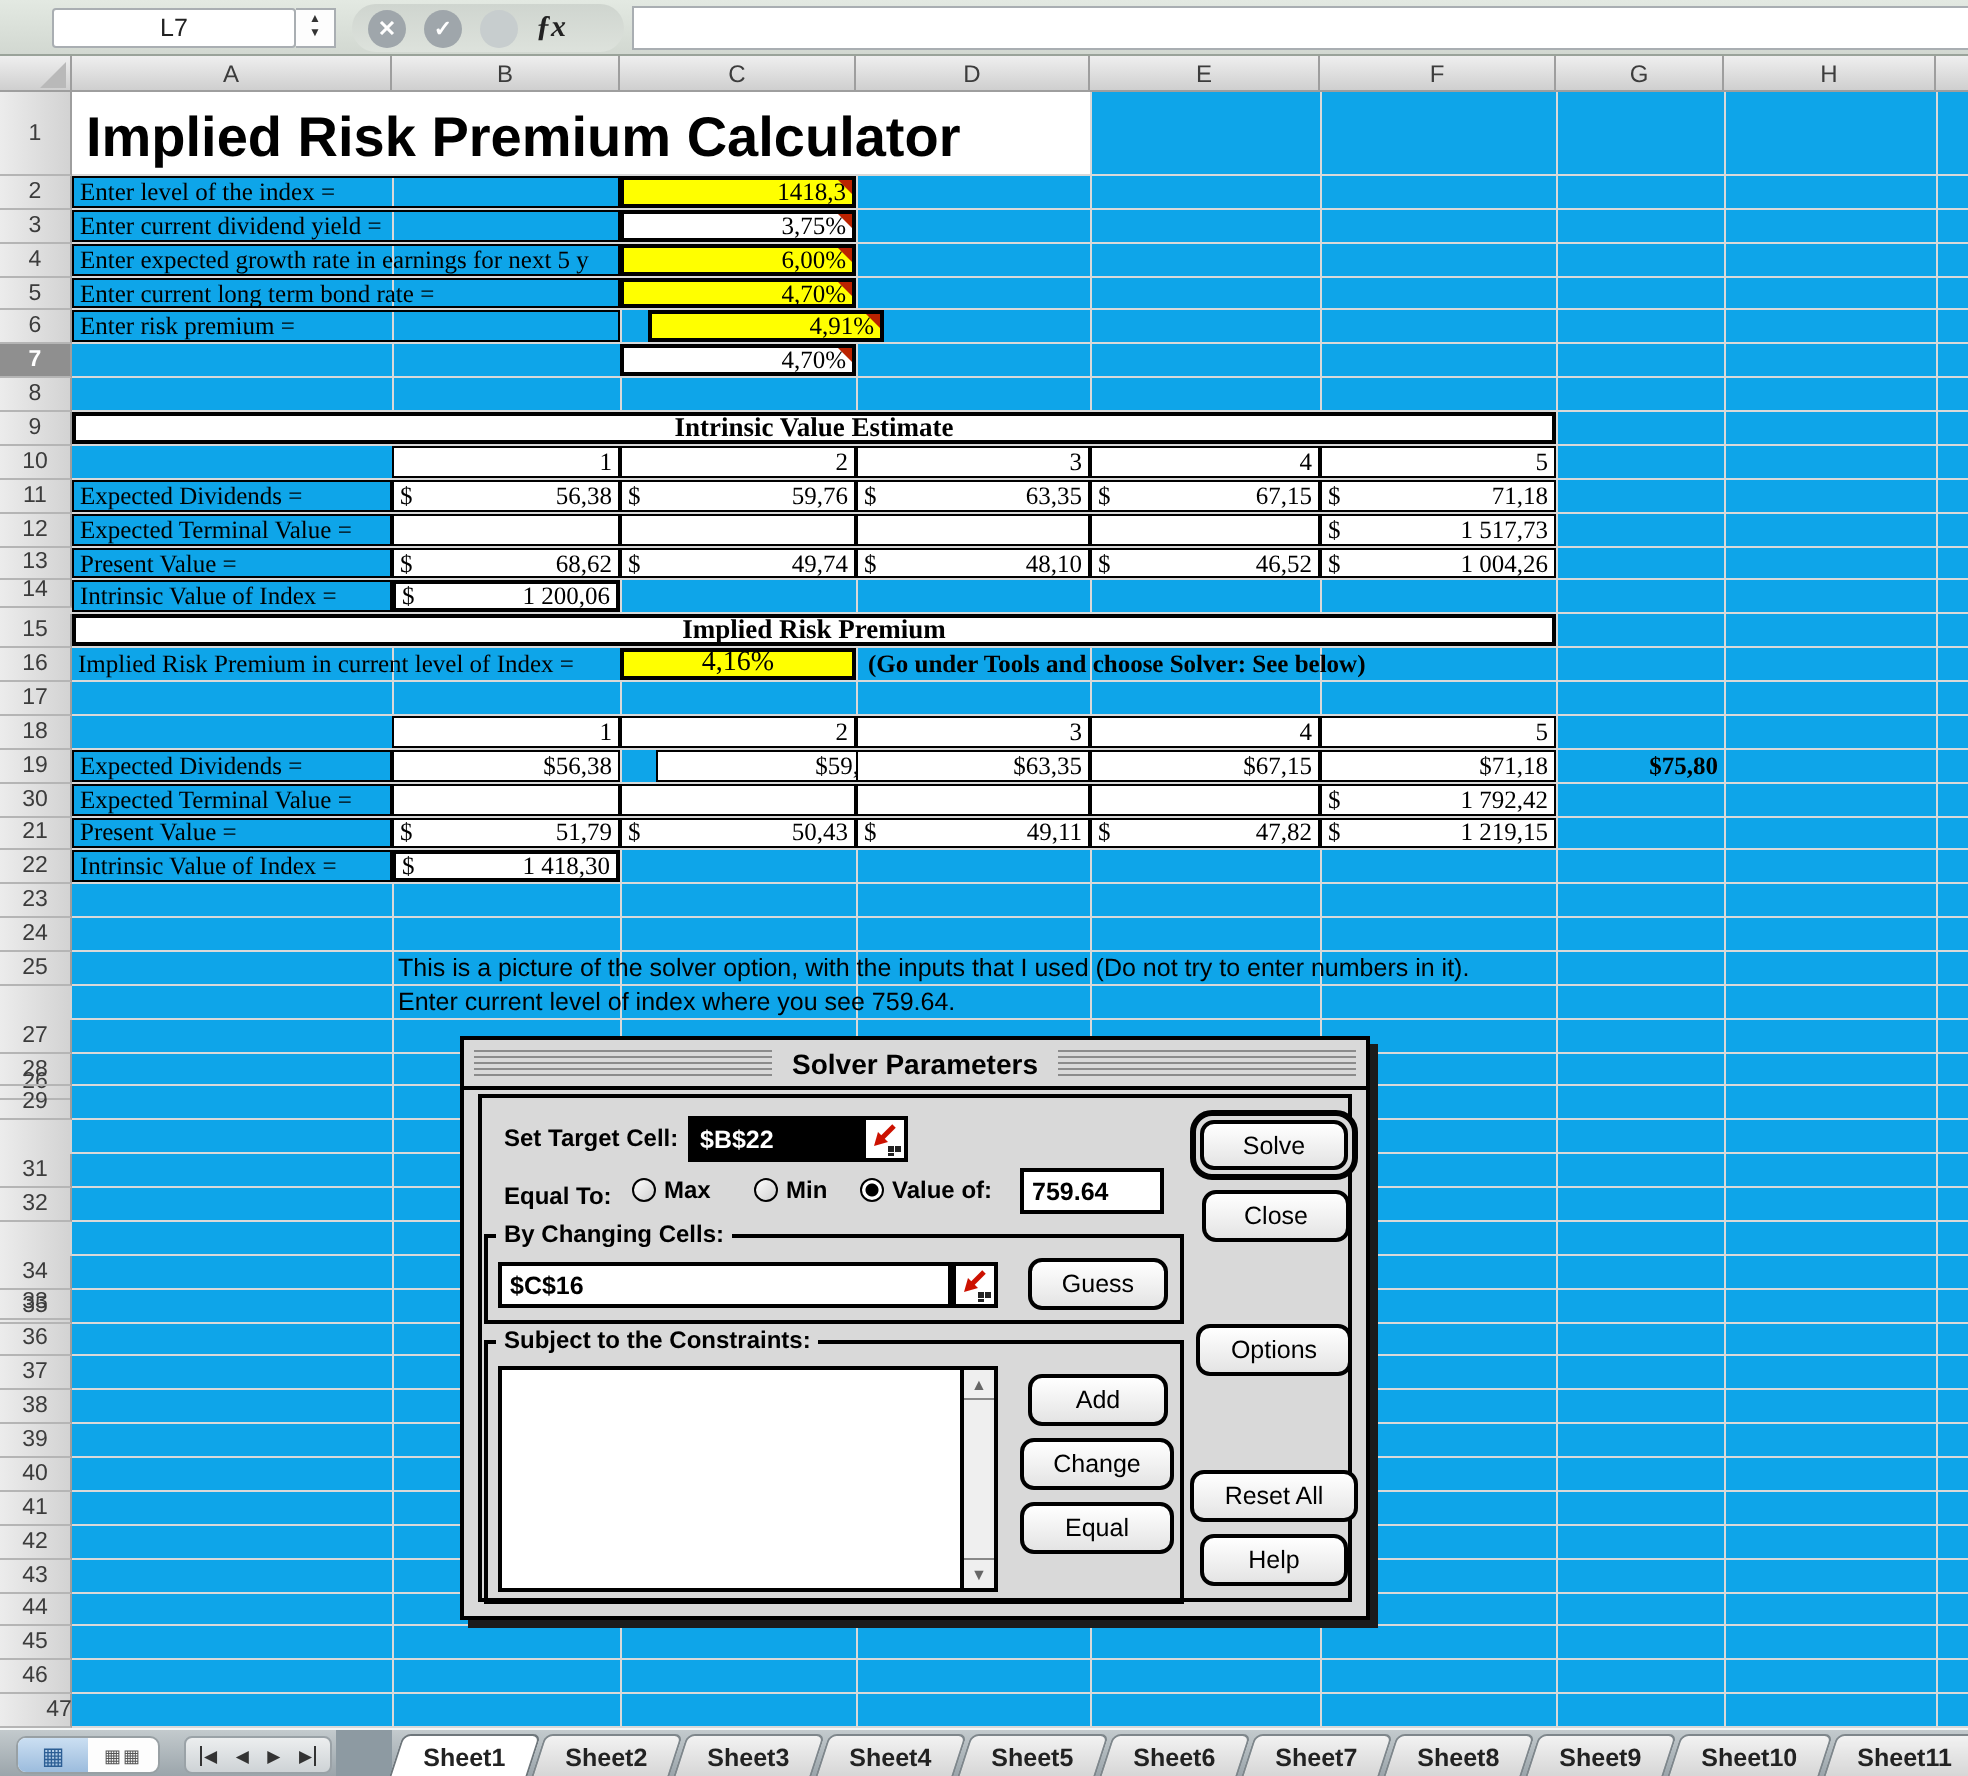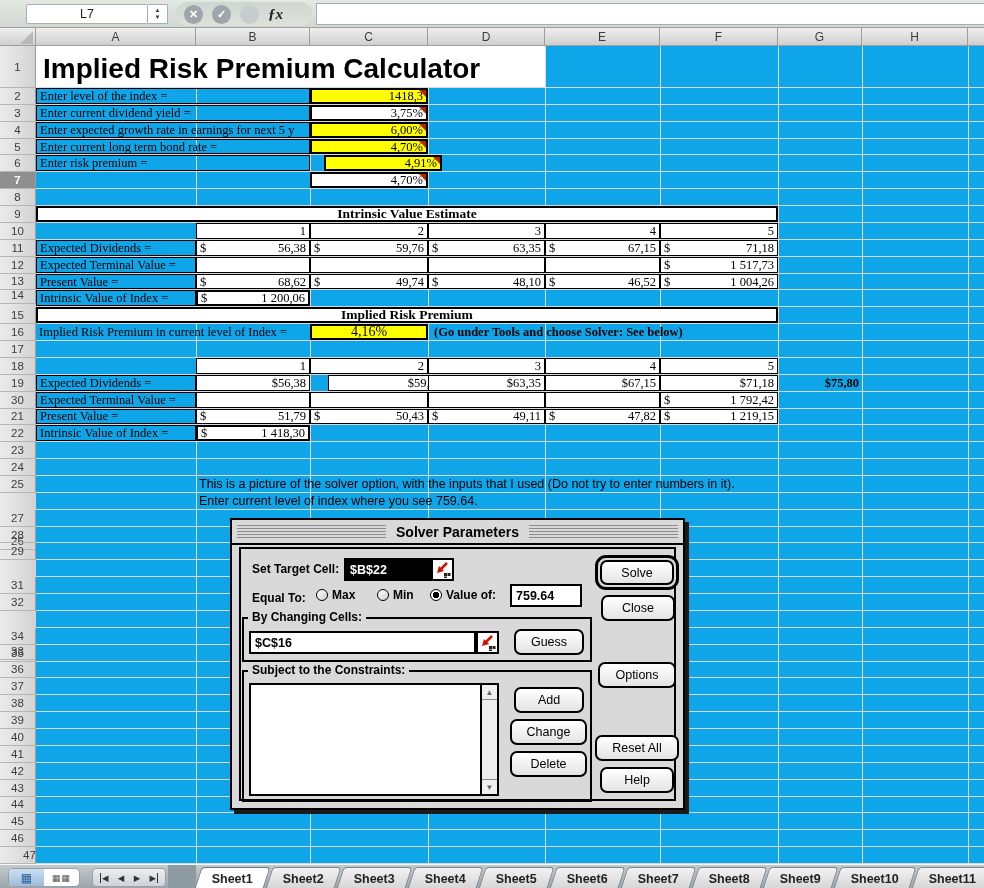--- a/index.html
+++ b/index.html
@@ -476,21 +476,21 @@
         <span class="grp-lab">Subject to the Constraints:</span>
       </div>
       <div class="lbox" style="left:17px;top:163px;width:250px;height:113px">
         <div class="lb-scroll">
           <div class="sarr up">▲</div>
           <div class="sarr dn">▼</div>
         </div>
       </div>
       <div class="mbtn" style="left:282px;top:167px;width:70px;height:26px">Add</div>
       <div class="mbtn" style="left:278px;top:199px;width:77px;height:26px">Change</div>
-      <div class="mbtn" style="left:278px;top:231px;width:77px;height:26px">Delete</div>
+      <div class="mbtn" style="left:278px;top:231px;width:77px;height:26px">Equal</div>
 
       <div class="ring" style="left:363px;top:35px;width:84px;height:35px">
         <div class="mbtn">Solve</div>
       </div>
       <div class="mbtn" style="left:369px;top:75px;width:74px;height:26px">Close</div>
       <div class="mbtn" style="left:366px;top:142px;width:78px;height:26px">Options</div>
       <div class="mbtn" style="left:363px;top:215px;width:84px;height:26px">Reset All</div>
       <div class="mbtn" style="left:368px;top:247px;width:74px;height:26px">Help</div>
     </div>
   </div>

